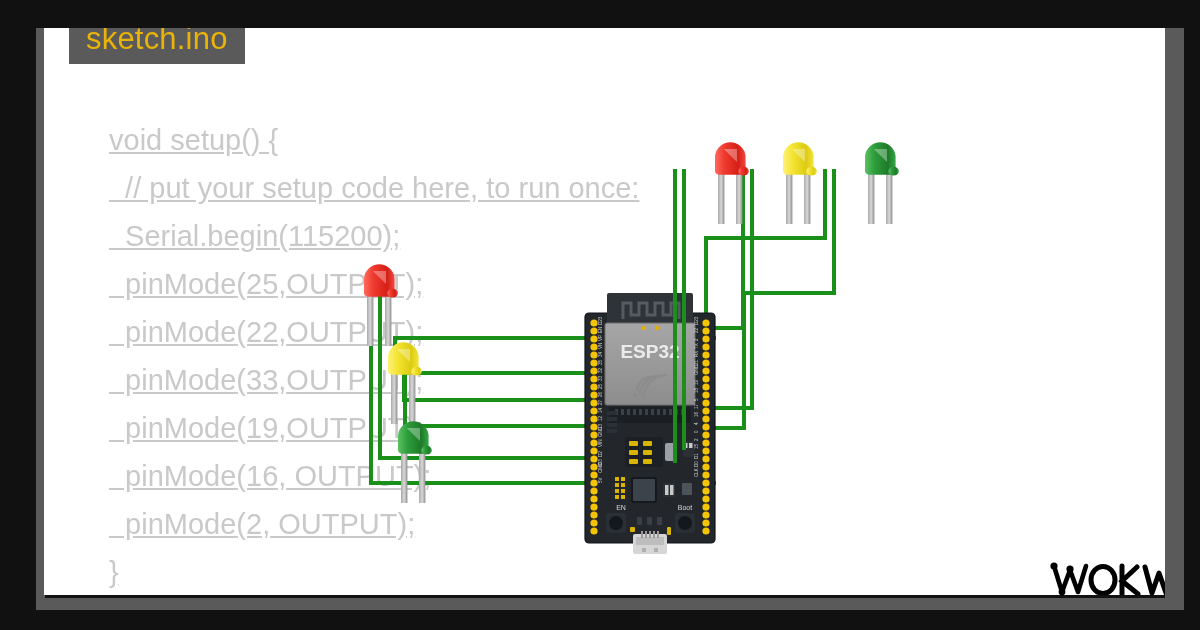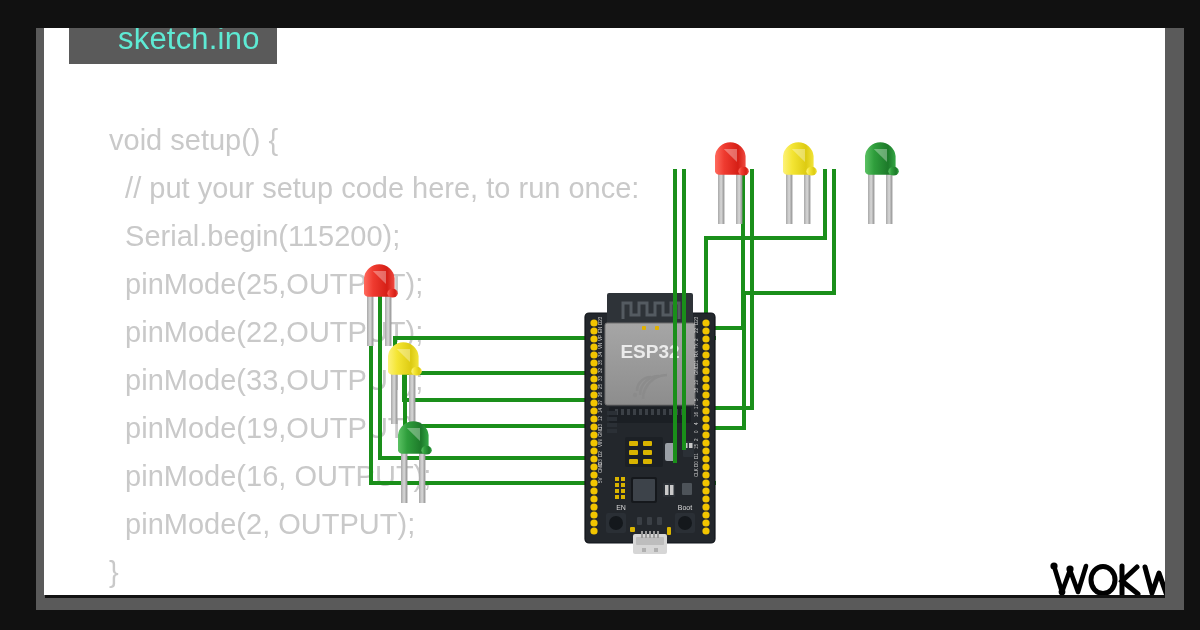--- a/index.html
+++ b/index.html
@@ -15,21 +15,21 @@
 
   #window{position:absolute;left:44px;top:28px;width:1121px;height:567px;background:#ffffff;overflow:hidden;}
 
   
   #tab{position:absolute;left:69px;top:14px;height:50px;background:#5a5a5a;
        display:flex;align-items:center;padding:0 17px;box-sizing:border-box;z-index:30;}
   #tab .tab-label{color:#ffffff;font-size:31px;line-height:34px;letter-spacing:.2px;white-space:nowrap;}
 
   
   #code{position:absolute;left:65px;top:88px;width:760px;color:#c9c9c9;
-        font-size:29px;line-height:48px;white-space:pre;z-index:5;user-select:text;}
+        font-size:29px;line-height:48px;white-space:pre;z-index:5;user-select:text;text-decoration:underline;}
   .code-line{height:48px;}
 
   
   #diagram{position:absolute;left:0;top:0;width:1121px;height:567px;z-index:10;pointer-events:none;}
   #diagram svg{position:absolute;left:0;top:0;}
 
   
   #wokwi-logo{position:absolute;left:1005px;top:528px;width:150px;height:48px;z-index:20;}
 </style>
 </head>
@@ -385,21 +385,21 @@
             <rect x="11.5" y="17" width="3.2" height="26" fill="url(#gLead)"></rect>
             <path class="ledbody" d="M1 16 L1 9 A7.7 7.7 0 0 1 16.3 9 L16.3 16 A2 2 0 0 1 14.3 18.4 L3 18.4 A2 2 0 0 1 1 16 Z" fill="url(#gGrn)"></path>
             <path d="M5.4 5.5 L12 5.5 L12 12 Z" fill="#ffffff" opacity="0.33"></path>
             <ellipse cx="15.3" cy="16.6" rx="2.6" ry="2.2" class="ledbody" fill="url(#gGrn)"></ellipse>
           </g>
           </g>
       </svg>
     </div>
 
     <div id="tab" style="left: 25px; top: -14px; background: rgb(90, 90, 90);">
-      <span class="tab-label" style="color: #5eead4; margin-left: 32px;">sketch.ino</span>
+      <span class="tab-label" style="color: #eab308;">sketch.ino</span>
     </div>
 
     <div id="wokwi-logo">
       <svg width="150" height="48" viewBox="0 0 150 48" xmlns="http://www.w3.org/2000/svg">
         <g fill="none" stroke="#000000" stroke-width="4.6" stroke-linecap="round" stroke-linejoin="round">
 
           <path d="M5 10 L13 36 L21 14 L29 36 L37 10"></path>
         </g>
         <g fill="#000000">
           <circle cx="5" cy="10" r="3.6"></circle>

